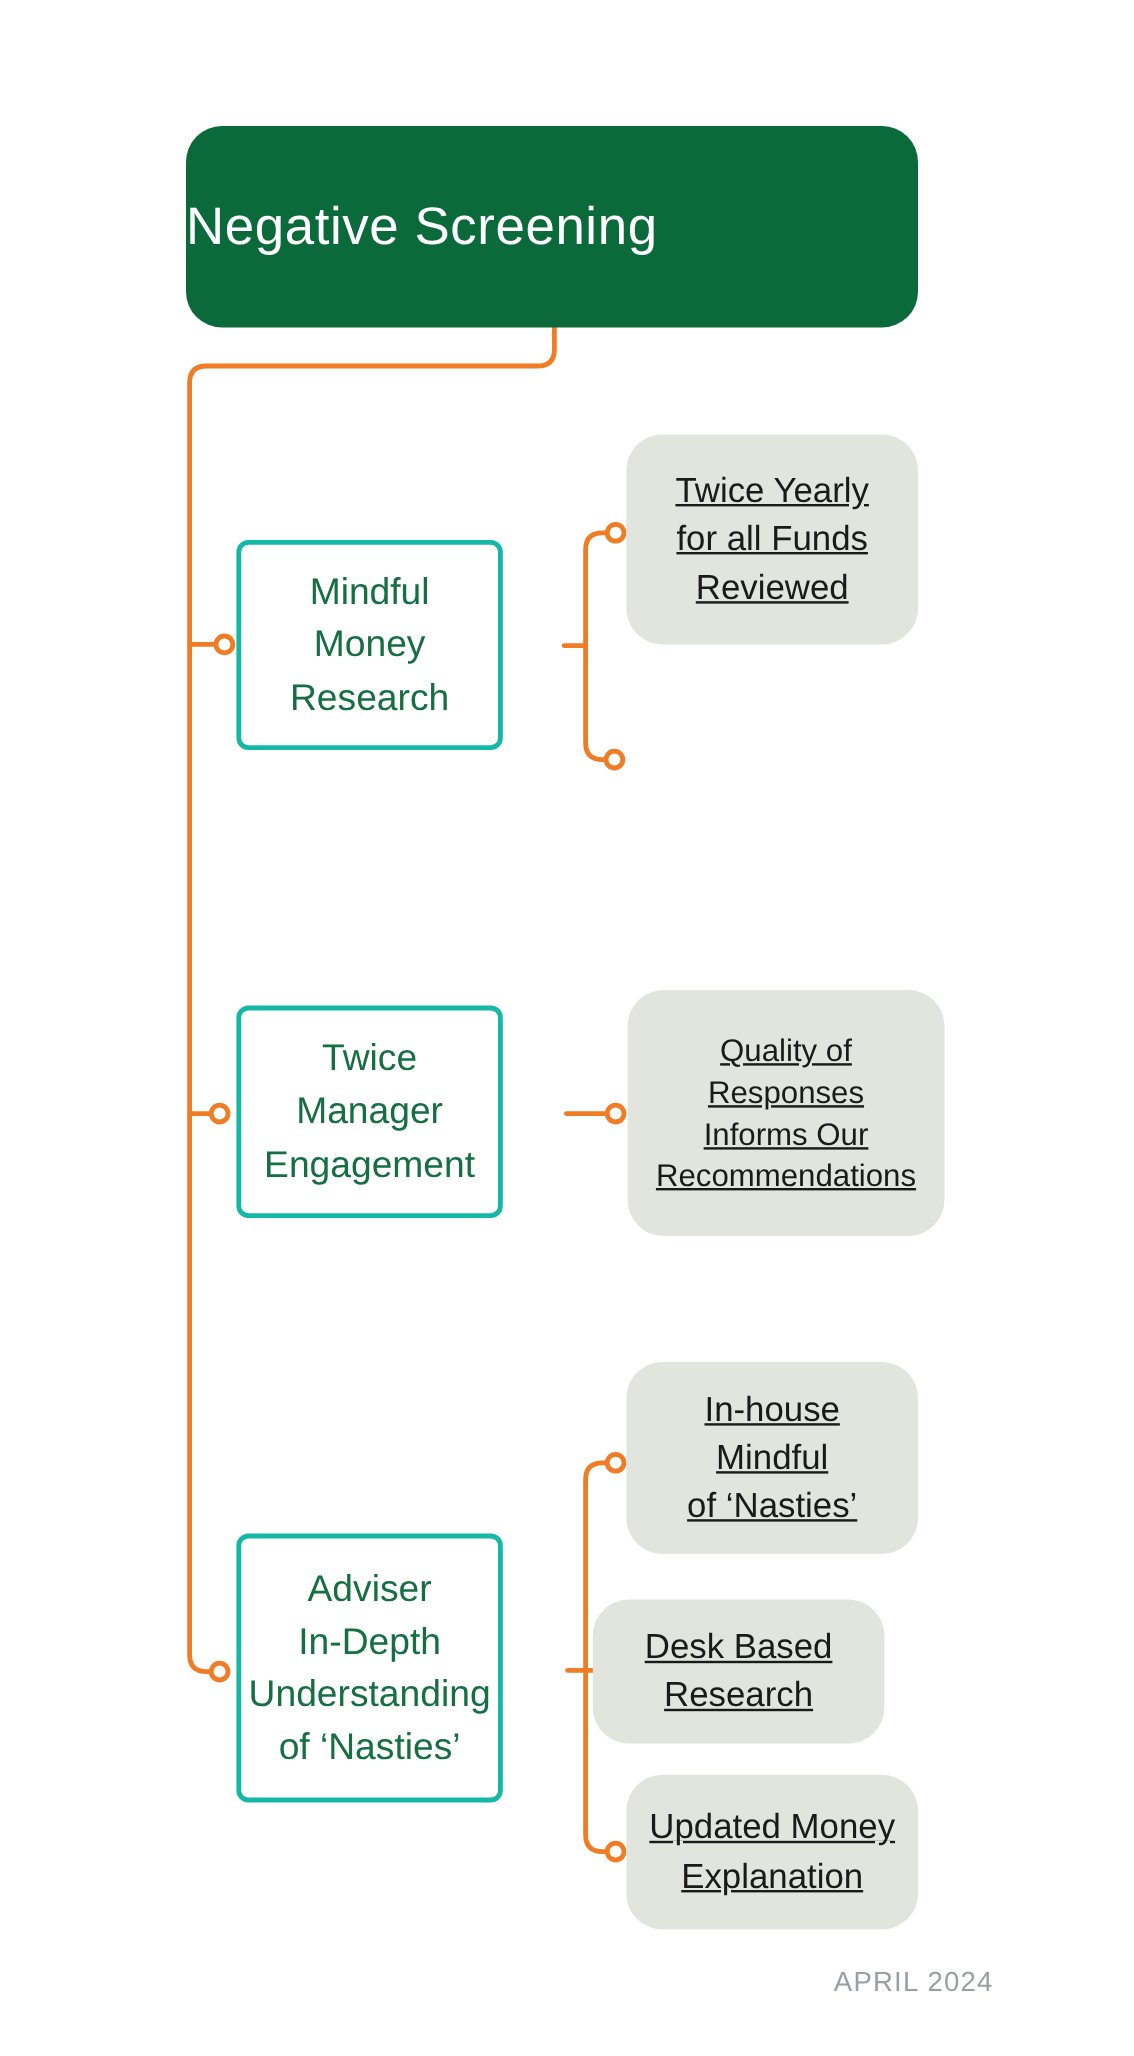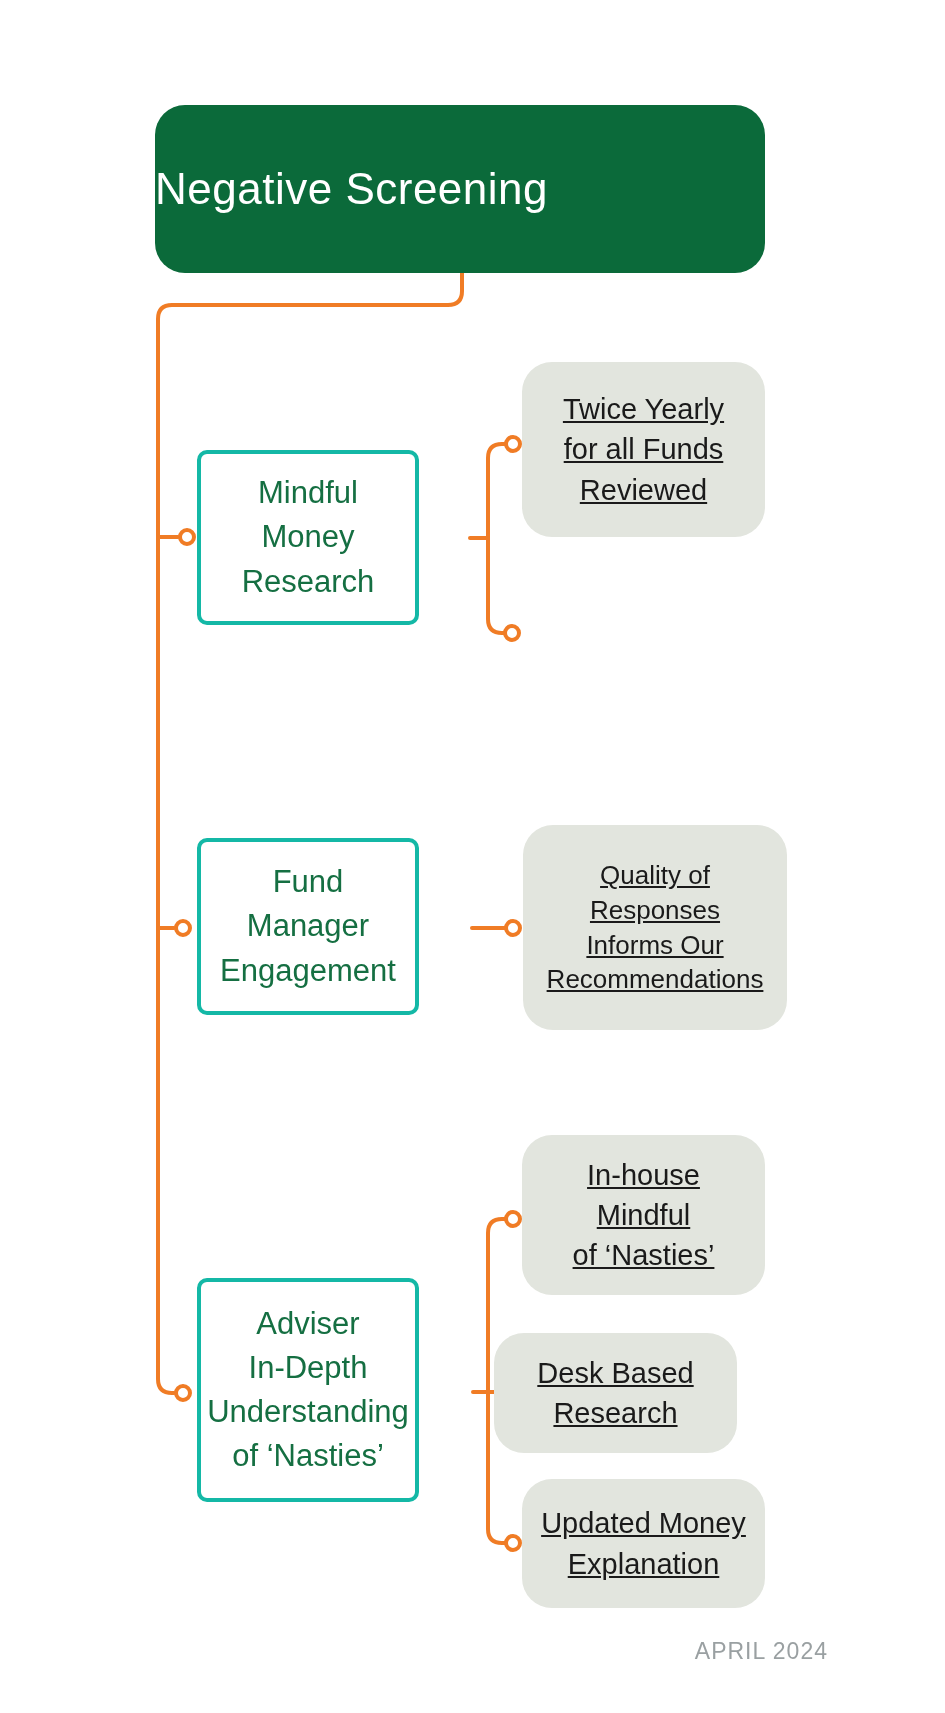--- a/index.html
+++ b/index.html
@@ -85,21 +85,21 @@
   <div class="title-box">
     <span class="label">Negative Screening</span>
   </div>
 
   <div class="node node1">
     <span class="label">Mindful
 Money
 Research</span>
   </div>
   <div class="node node2">
-    <span class="label">Fund
+    <span class="label">Twice
 Manager
 Engagement</span>
   </div>
   <div class="node node3">
     <span class="label">Adviser
 In-Depth
 Understanding
 of ‘Nasties’</span>
   </div>
 

